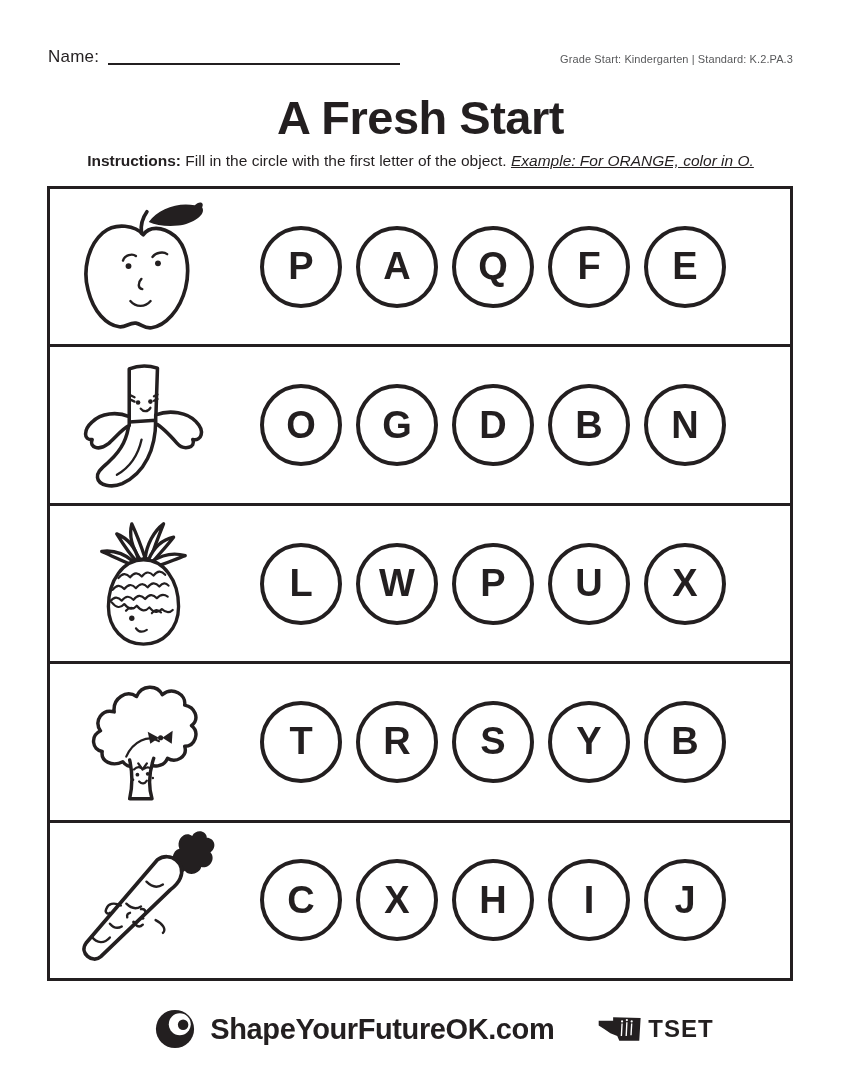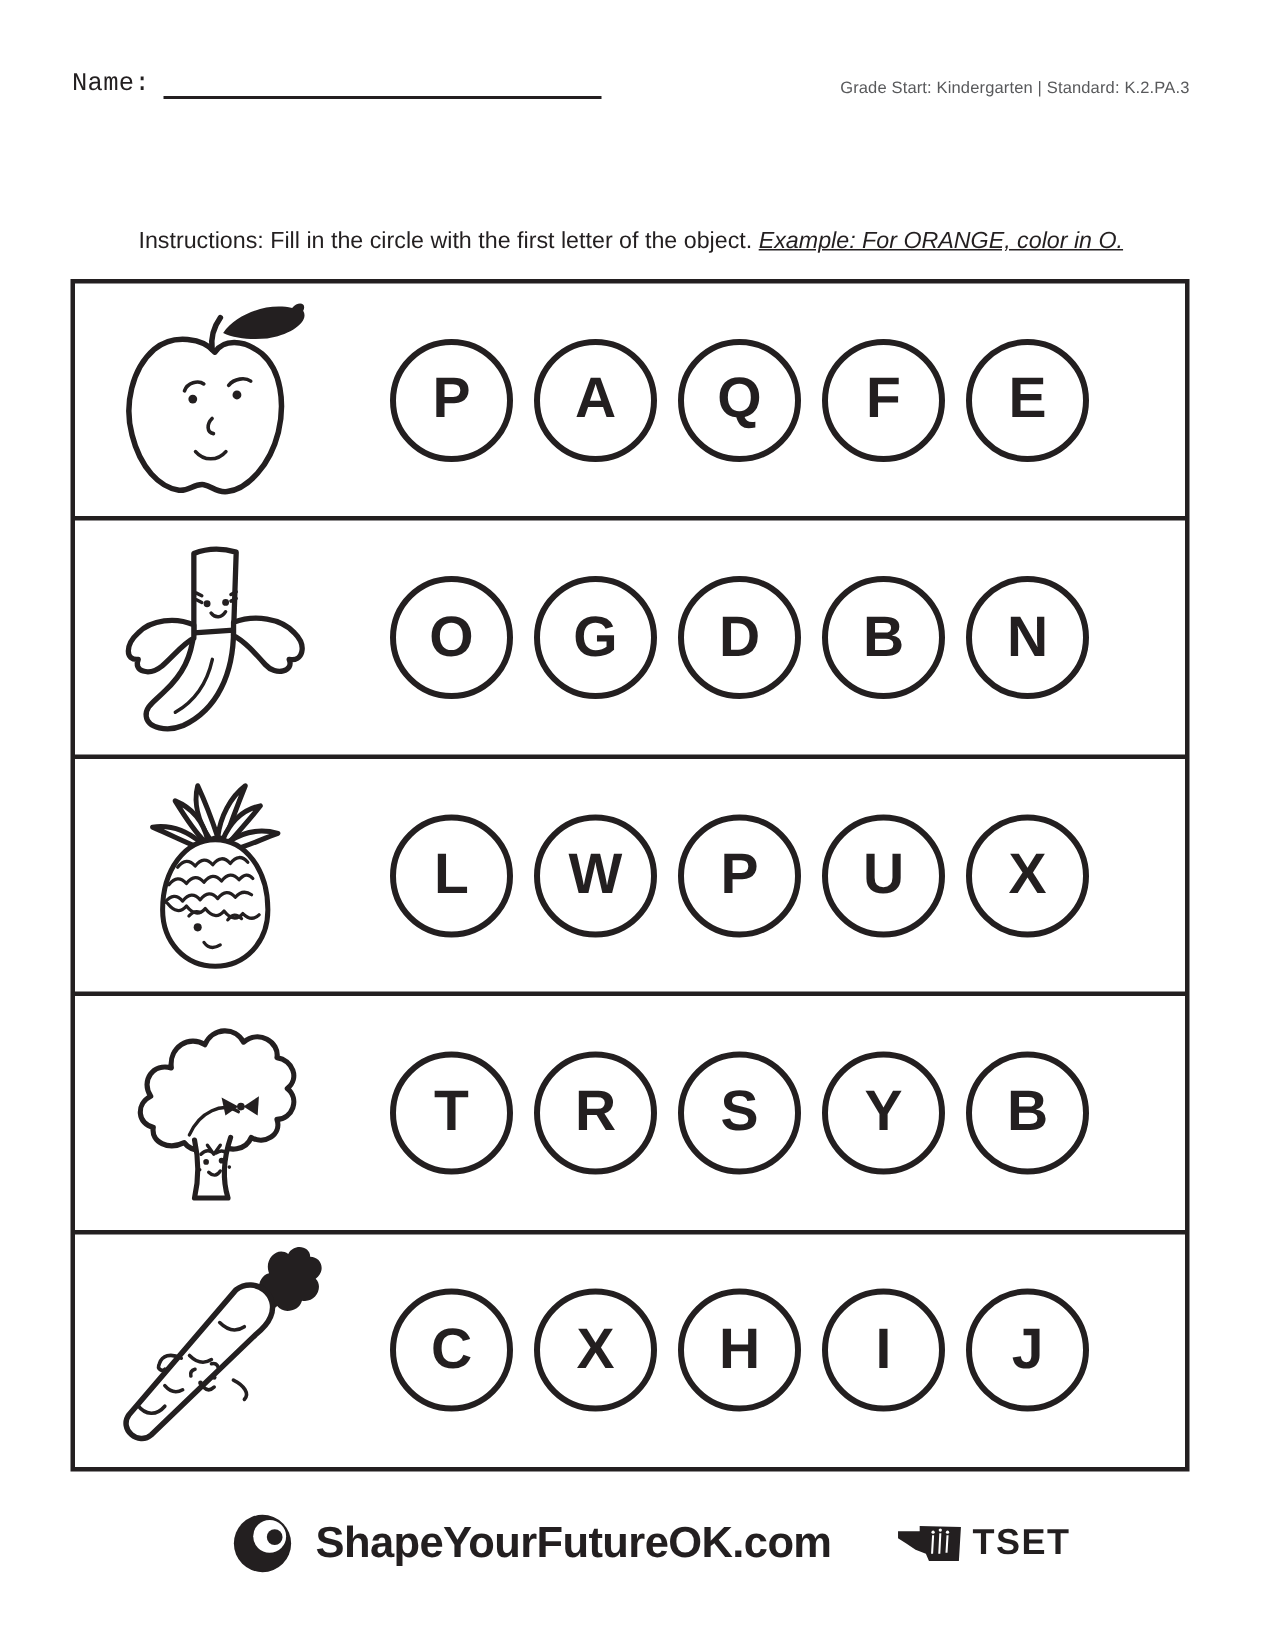--- a/index.html
+++ b/index.html
@@ -1,30 +1,30 @@
 <!DOCTYPE html>
 <html><head>
 <meta charset="utf-8">
 <style>
   * { margin:0; padding:0; box-sizing:border-box; }
   html,body { background:#ffffff; }
   body { font-family:"Liberation Sans", sans-serif; color:#231f20; }
   .page { position:relative; width:841px; height:1092px; background:#fff; margin:0 auto; overflow:hidden; }
 
   
-  .name-row { position:absolute; left:48px; top:47px; display:flex; align-items:flex-end;font-family:Liberation Mono, monospace; }
+  .name-row { position:absolute; left:48px; top:47px; display:flex; align-items:center; }
   .name-label { font-size:17px; font-weight:500; letter-spacing:.2px; }
   .name-line { width:292px; height:15px; border-bottom:2.5px solid #231f20; margin-left:9px; }
   .meta-text { position:absolute; right:48px; top:53px; font-size:11px; color:#58595b; letter-spacing:.1px; }
 
   
   .page-title { position:absolute; top:90px; left:0; width:100%; text-align:center;
                 font-size:47px; font-weight:600; letter-spacing:-.5px; }
   .instructions { position:absolute; top:152px; left:0; width:100%; text-align:center; font-size:15.5px; }
-  .instr-label { font-weight:400; }
+  .instr-label { font-weight:700; }
   .instr-example { font-style:italic;text-decoration:underline; }
 
   
   .sheet { position:absolute; left:47px; top:186px; width:746px; height:795px;
            border:3.5px solid #231f20; display:flex; flex-direction:column; background:#fff; }
   .sheet-row { flex:1; display:flex; align-items:center; border-bottom:3px solid #231f20; }
   .sheet-row:last-child { border-bottom:none; }
   .img-cell { width:192px; display:flex; align-items:center; justify-content:center; flex:none; }
   .circles { flex:1; display:flex; align-items:center; justify-content:space-between;
              padding:0 64px 0 18px; }
@@ -49,20 +49,21 @@
 <body>
 
 <div class="page">
 
   <div class="name-row">
     <span class="name-label">Name:</span>
     <span class="name-line"></span>
   </div>
   <div class="meta-text">Grade Start: Kindergarten | Standard: K.2.PA.3</div>
 
+  <div class="page-title">A Fresh Start</div>
   <div class="instructions">
     <span class="instr-label">Instructions:</span><span> Fill in the circle with the first letter of the object. </span><span class="instr-example">Example: For ORANGE, color in O.</span>
   </div>
 
   <div class="sheet">
 
     <div class="sheet-row">
       <div class="img-cell">
         <svg class="draw" width="158" height="138" viewBox="0 0 170 150">
           <path class="fillink" d="M88,26 C98,12 120,4 138,8 C142,3 149,4 146,10 C151,18 136,28 120,30 C108,31 96,30 88,26 Z"></path>

